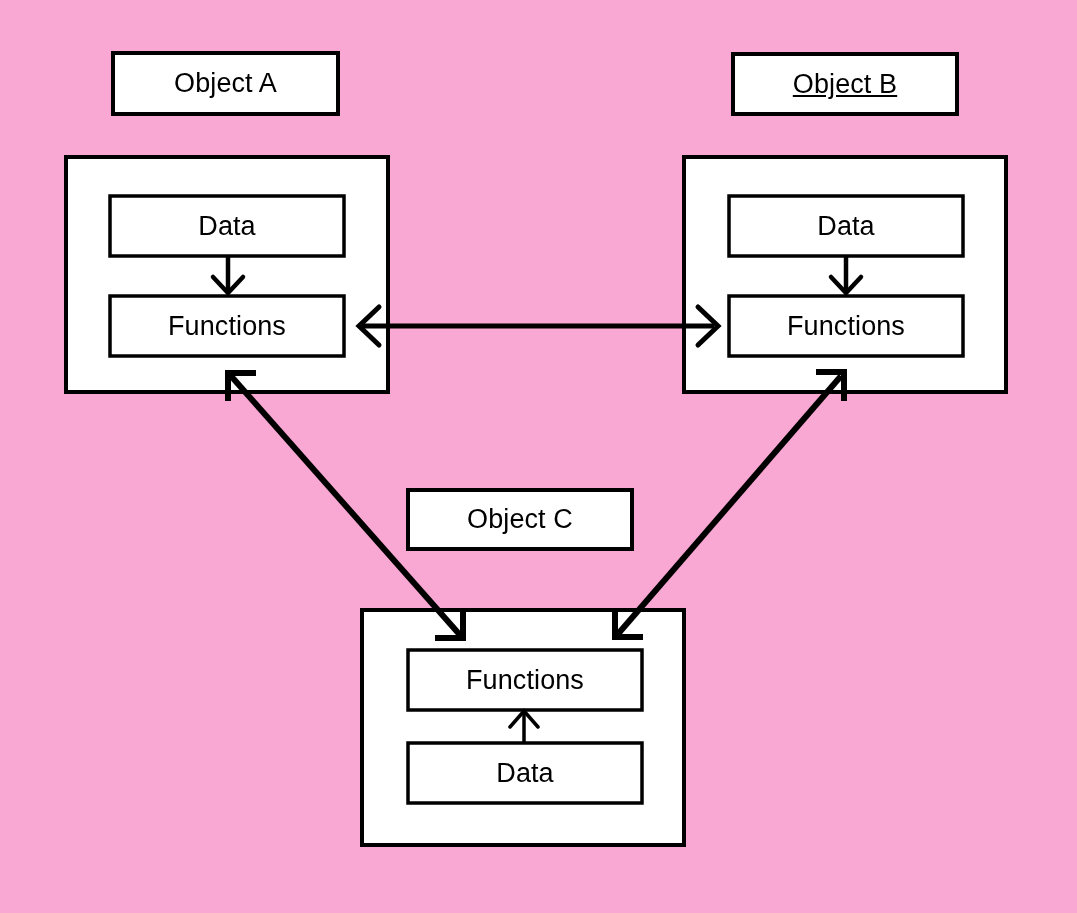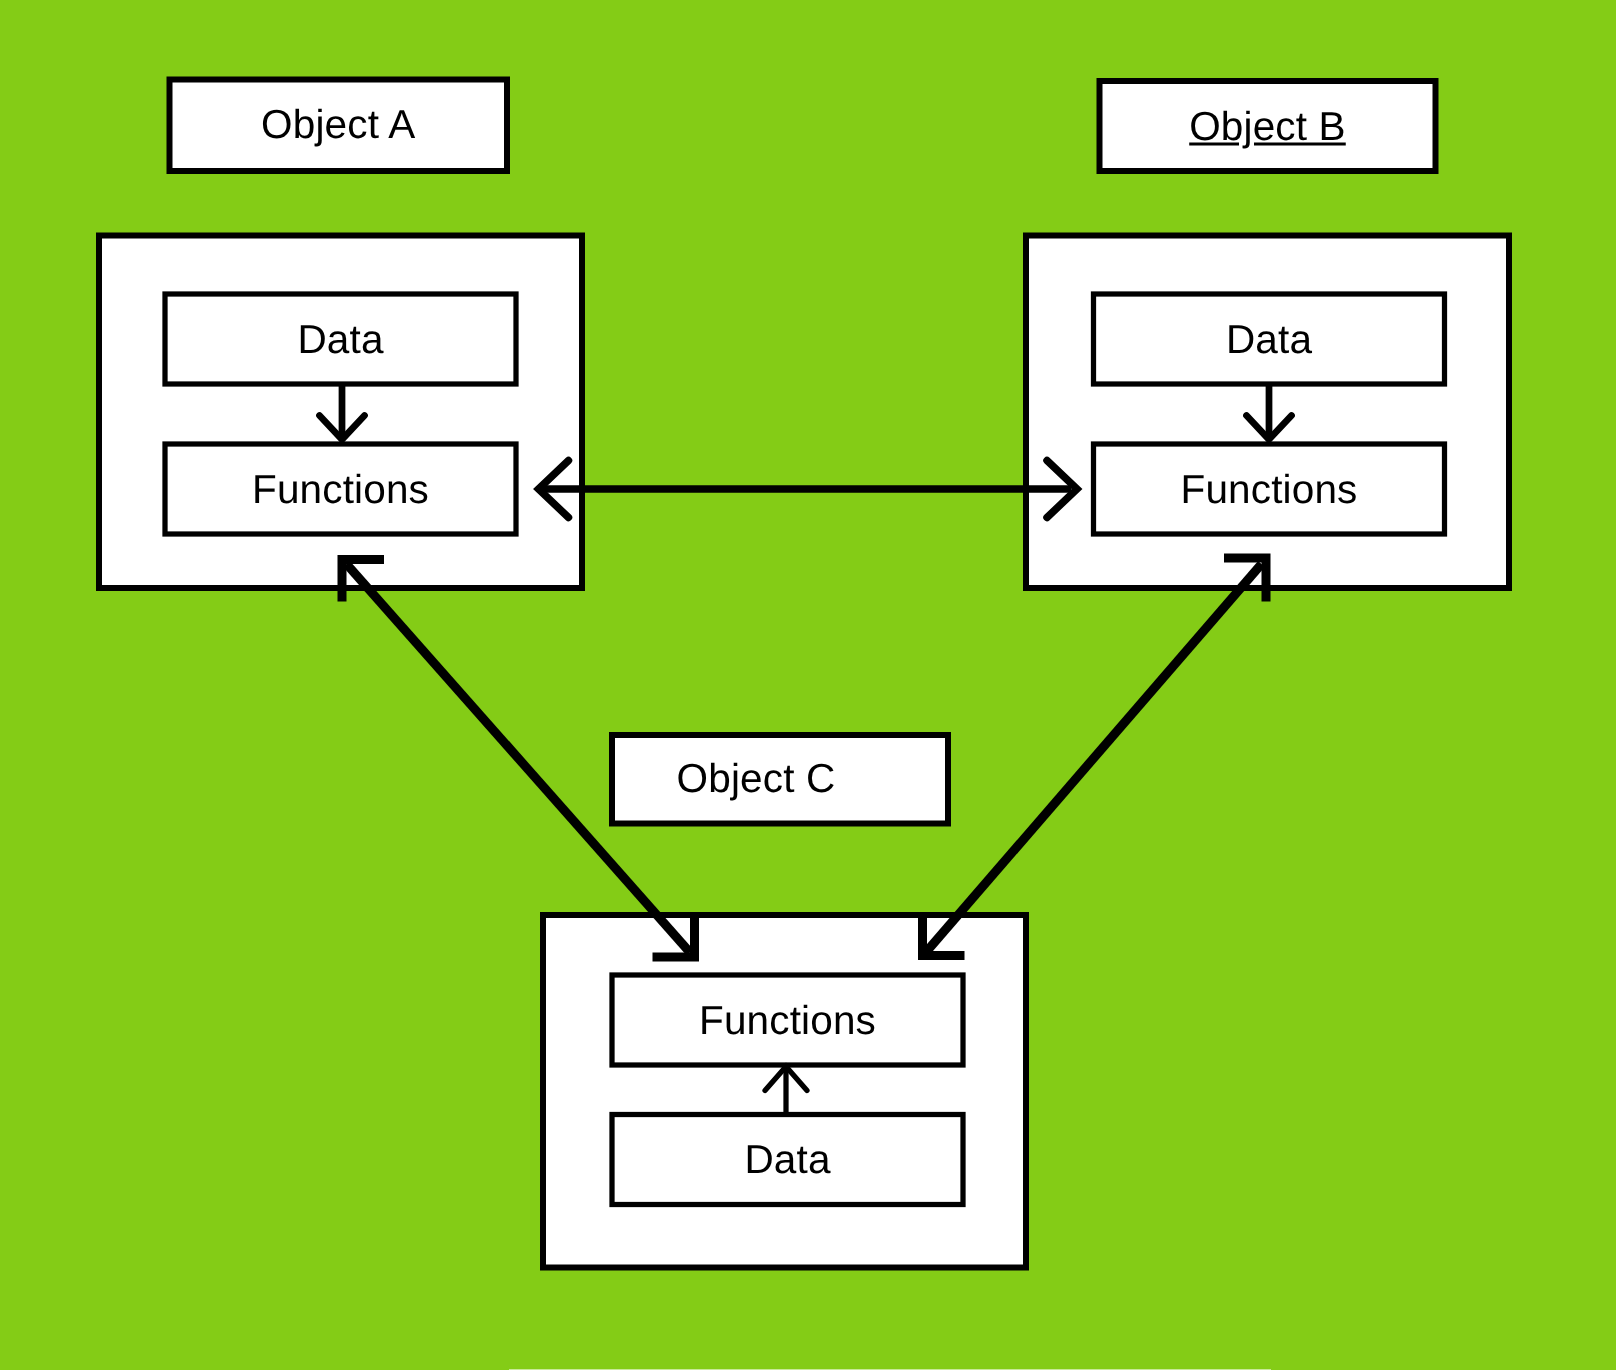--- a/index.html
+++ b/index.html
@@ -8,21 +8,21 @@
     padding: 0;
     background: #ffffff;
   }
   body {
     font-family: "Liberation Sans", "DejaVu Sans", sans-serif;
   }
   #canvas {
     position: relative;
     width: 1077px;
     height: 913px;
-    background: #84cc16;
+    background: #f9a8d4;
     overflow: hidden;
   }
   .diagram-svg {
     position: absolute;
     left: 0;
     top: 0;
     width: 1077px;
     height: 913px;
   }
   .box-label {
@@ -104,19 +104,19 @@
   <div class="box-label" style="left:110px; top:196px; width:234px; height:60px;">Data</div>
 
   <div class="box-label" style="left:110px; top:296px; width:234px; height:60px;">Functions</div>
 
   <div class="box-label" style="left:733px; top:54px; width:224px; height:60px;text-decoration:underline;">Object B</div>
 
   <div class="box-label" style="left:729px; top:196px; width:234px; height:60px;">Data</div>
 
   <div class="box-label" style="left:729px; top:296px; width:234px; height:60px;">Functions</div>
 
-  <div class="box-label" style="left:392px; top:490px; width:224px; height:59px;">Object C</div>
+  <div class="box-label" style="left:408px; top:490px; width:224px; height:59px;">Object C</div>
 
   <div class="box-label" style="left:408px; top:650px; width:234px; height:60px;">Functions</div>
 
   <div class="box-label" style="left:408px; top:743px; width:234px; height:60px;">Data</div>
 
 </div>
 
 </body></html>

